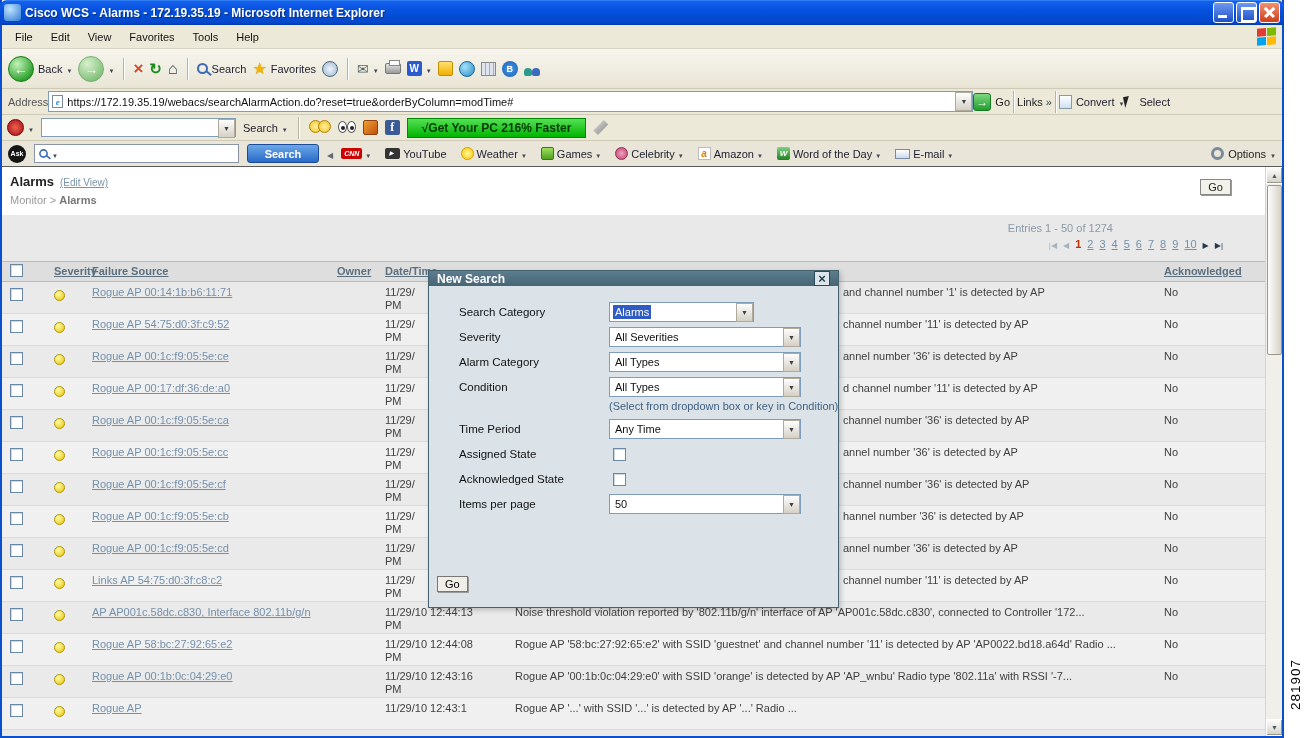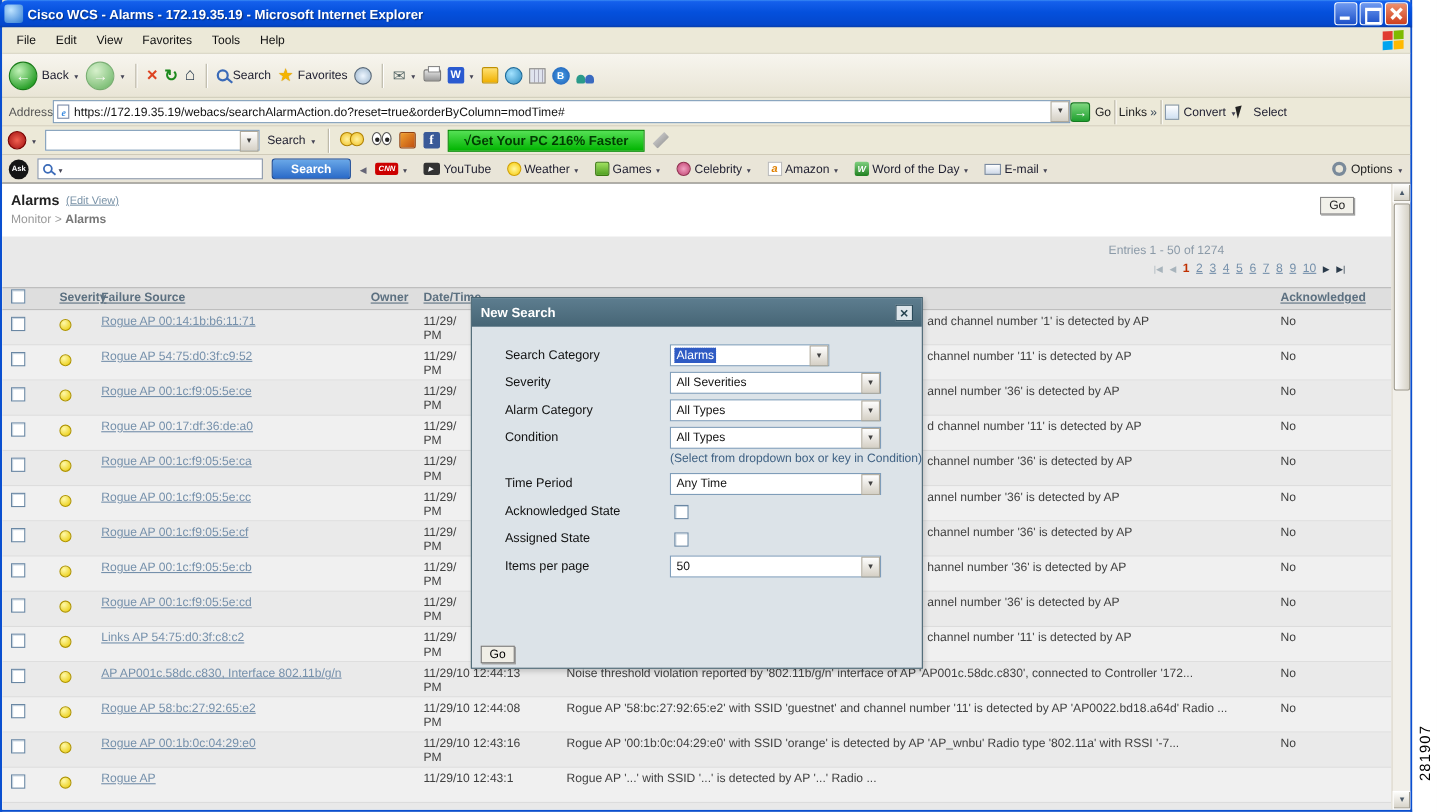--- a/index.html
+++ b/index.html
@@ -178,21 +178,21 @@
     border:1px solid #fff; box-shadow:inset -1px -1px 0 #9a968a; display:flex; align-items:center; justify-content:center; }
   .sb-up { top:0; } .sb-down { bottom:0; }
   .sb-up::after{ content:"▲"; font-size:7px; color:#4a5a6a; }
   .sb-down::after{ content:"▼"; font-size:7px; color:#4a5a6a; }
   .sb-thumb { position:absolute; left:1px; top:18px; width:15px; height:170px; border-radius:2px;
     background:linear-gradient(90deg,#fdfdfd,#d6d2c6); border:1px solid #9a968a; }
 
   
   .dialog { position:absolute; left:426px; top:103px; width:411px; height:338px; z-index:20;
     border:1px solid #46626f; box-shadow:2px 2px 5px rgba(0,0,0,.2); background:#dce3e8; }
-  .dlg-title { height:26px; background:linear-gradient(#5d7d8f,#466575); color:#fff; font-weight:bold; font-size:12px;
+  .dlg-title { height:15px; background:linear-gradient(#5d7d8f,#466575); color:#fff; font-weight:bold; font-size:12px;
     display:flex; align-items:center; padding:0 8px; }
   .dlg-title span:first-child { flex:1; }
   .dlg-close { width:16px; height:15px; background:#dde5ea; border:1px solid #2a4a5a; color:#24424f;
     display:flex; align-items:center; justify-content:center; }
   .dlg-close::after{ content:"×"; font-weight:bold; font-size:13px; line-height:1; }
   .dlg-body { position:relative; height:312px; padding:16px 0 0 30px; }
   .dfield { display:flex; align-items:center; height:20px; margin-bottom:5px; }
   .dlabel { width:150px; font-size:11.5px; color:#111; }
   .dctl { display:flex; align-items:center; }
   .xp-select { width:192px; height:20px; background:#fff; border:1px solid #7f9db9; display:flex; align-items:center; justify-content:space-between; padding-left:3px; }
@@ -663,27 +663,27 @@
             <div class="dfield">
               <div class="dlabel">Time Period</div>
               <div class="dctl">
                 <div class="xp-select">
                   <span class="sel-text">Any Time</span>
                   <span class="sel-arrow"></span>
                 </div>
               </div>
             </div>
             <div class="dfield">
-              <div class="dlabel">Acknowledged State</div>
+              <div class="dlabel">Assigned State</div>
               <div class="dctl">
                 <span class="xp-checkbox dchk"></span>
               </div>
             </div>
             <div class="dfield">
-              <div class="dlabel">Assigned State</div>
+              <div class="dlabel">Acknowledged State</div>
               <div class="dctl">
                 <span class="xp-checkbox dchk"></span>
               </div>
             </div>
             <div class="dfield">
               <div class="dlabel">Items per page</div>
               <div class="dctl">
                 <div class="xp-select">
                   <span class="sel-text">50</span>
                   <span class="sel-arrow"></span>

